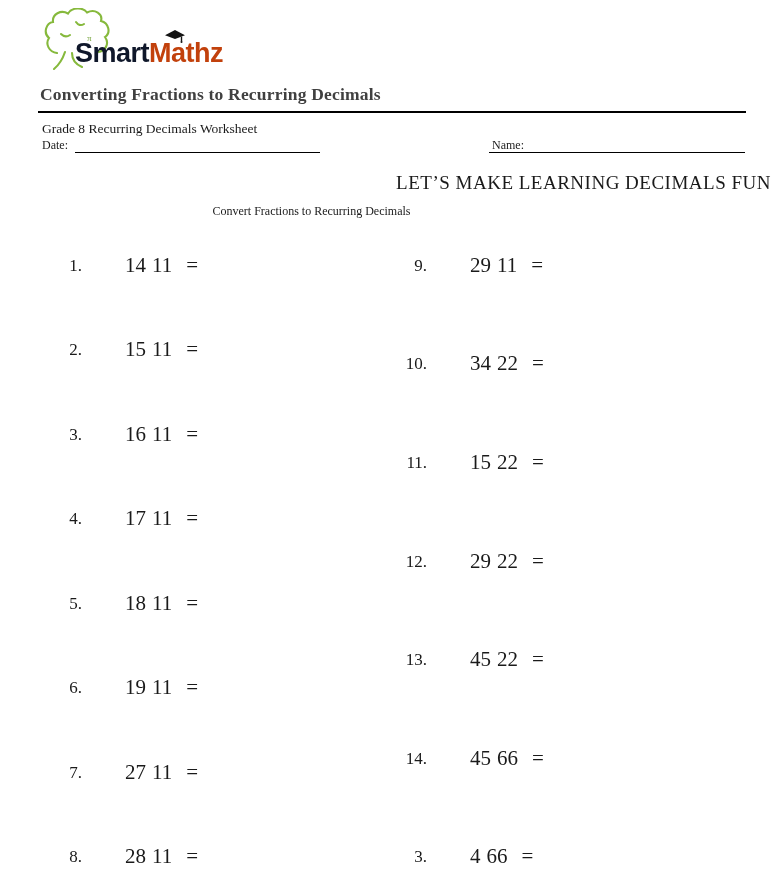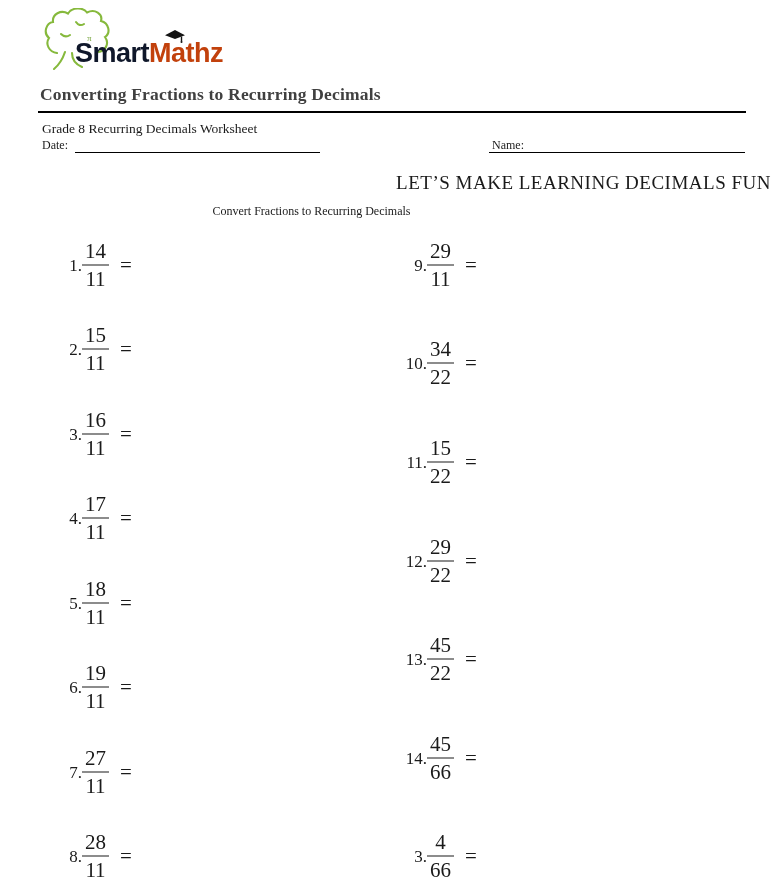--- a/index.html
+++ b/index.html
@@ -45,22 +45,22 @@
     position:absolute;left:0;top:204px;width:623px;
     text-align:center;font-size:12px;
   }
   
   .problem{
     position:absolute;display:flex;align-items:center;
     transform:translateY(-50%);
   }
   .pnum{width:32px;text-align:right;font-size:17px;}
   .frac{
-    display:inline-flex;flex-direction:column;align-items:center;
-    font-size:21px;line-height:25px;
+    display:inline-flex;flex-direction:row;align-items:center;
+    margin-left:40px;font-size:21px;line-height:25px;
   }
   .fnum,.fden{padding:0 3px;}
   .fbar{display:block;align-self:stretch;border-top:1.6px solid #1a1a1a;margin:1px 0;}
   .eq{font-size:21px;margin-left:11px;}
 </style>
 </head>
 <body>
 
 <div class="brand">
   <svg class="tree-svg" viewBox="0 0 72 64">

